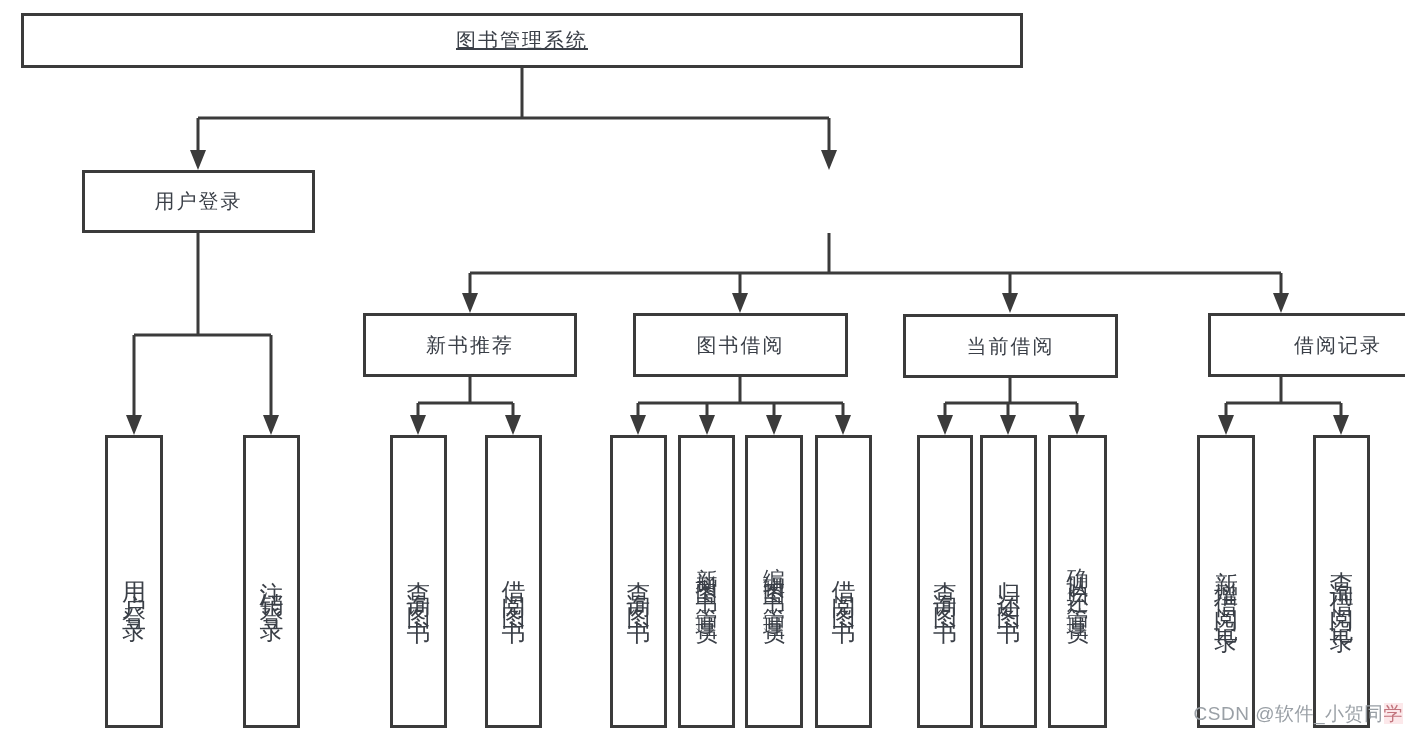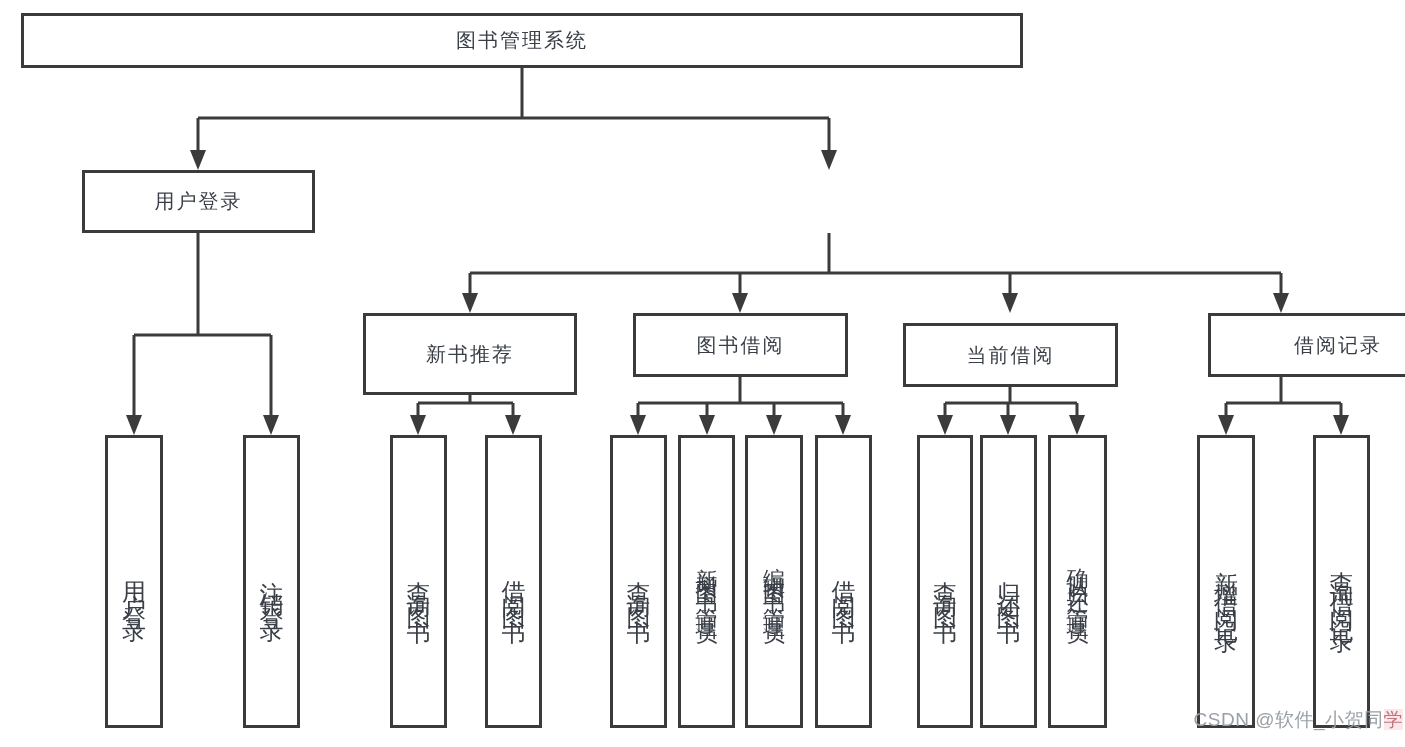--- a/index.html
+++ b/index.html
@@ -46,21 +46,21 @@
     line-height: 1;
     color: #3a3f47;
     white-space: nowrap;
   }
   .v4 .vtext { font-size: 24px; letter-spacing: 13px; margin-top: 13px; }
   .v6 .vtext { font-size: 24px; letter-spacing: 12px; margin-top: 12px; }
   .v9 .vtext { font-size: 22px; letter-spacing: 8px;  margin-top: 8px; }
   .watermark {
     position: absolute;
     right: 2px;
-    bottom: 14px;
+    bottom: 20px;
     font-size: 19px;
     letter-spacing: 0.5px;
     color: #9aa0a6;
     white-space: nowrap;
   }
   .watermark .accent {
     color: #c2757e;
     background: rgba(236, 128, 141, 0.18);
   }
 </style>
@@ -82,35 +82,35 @@
              M1002 293 L1018 293 L1010 313 Z M1273 293 L1289 293 L1281 313 Z
              M126 415 L142 415 L134 435 Z M263 415 L279 415 L271 435 Z
              M410 415 L426 415 L418 435 Z M505 415 L521 415 L513 435 Z
              M630 415 L646 415 L638 435 Z M699 415 L715 415 L707 435 Z
              M766 415 L782 415 L774 435 Z M835 415 L851 415 L843 435 Z
              M937 415 L953 415 L945 435 Z M1000 415 L1016 415 L1008 435 Z
              M1069 415 L1085 415 L1077 435 Z
              M1218 415 L1234 415 L1226 435 Z M1333 415 L1349 415 L1341 435 Z"></path>
   </svg>
 
-  <div class="node" style="left:21px; top:13px; width:1002px; height:55px;">
+  <div class="node" style="left:21px; top:13px; width:1002px; height:55px;text-decoration:underline;">
     <span>图书管理系统</span>
   </div>
 
   <div class="node" style="left:82px; top:170px; width:233px; height:63px;">
     <span>用户登录</span>
   </div>
 
-  <div class="node" style="left:363px; top:313px; width:214px; height:82px;">
+  <div class="node" style="left:363px; top:313px; width:214px; height:64px;">
     <span>新书推荐</span>
   </div>
   <div class="node" style="left:633px; top:313px; width:215px; height:64px;text-align:right;">
     <span>图书借阅</span>
   </div>
-  <div class="node" style="left:903px; top:323px; width:215px; height:64px;">
+  <div class="node" style="left:903px; top:314px; width:215px; height:64px;">
     <span>当前借阅</span>
   </div>
   <div class="node" style="left:1173px; top:313px; width:260px; height:64px;margin-left:35px;">
     <span>借阅记录</span>
   </div>
 
   <div class="leaf v4" style="left:105px; width:58px;">
     <span class="vtext">用户登录</span>
   </div>
   <div class="leaf v4" style="left:243px; width:57px;">

